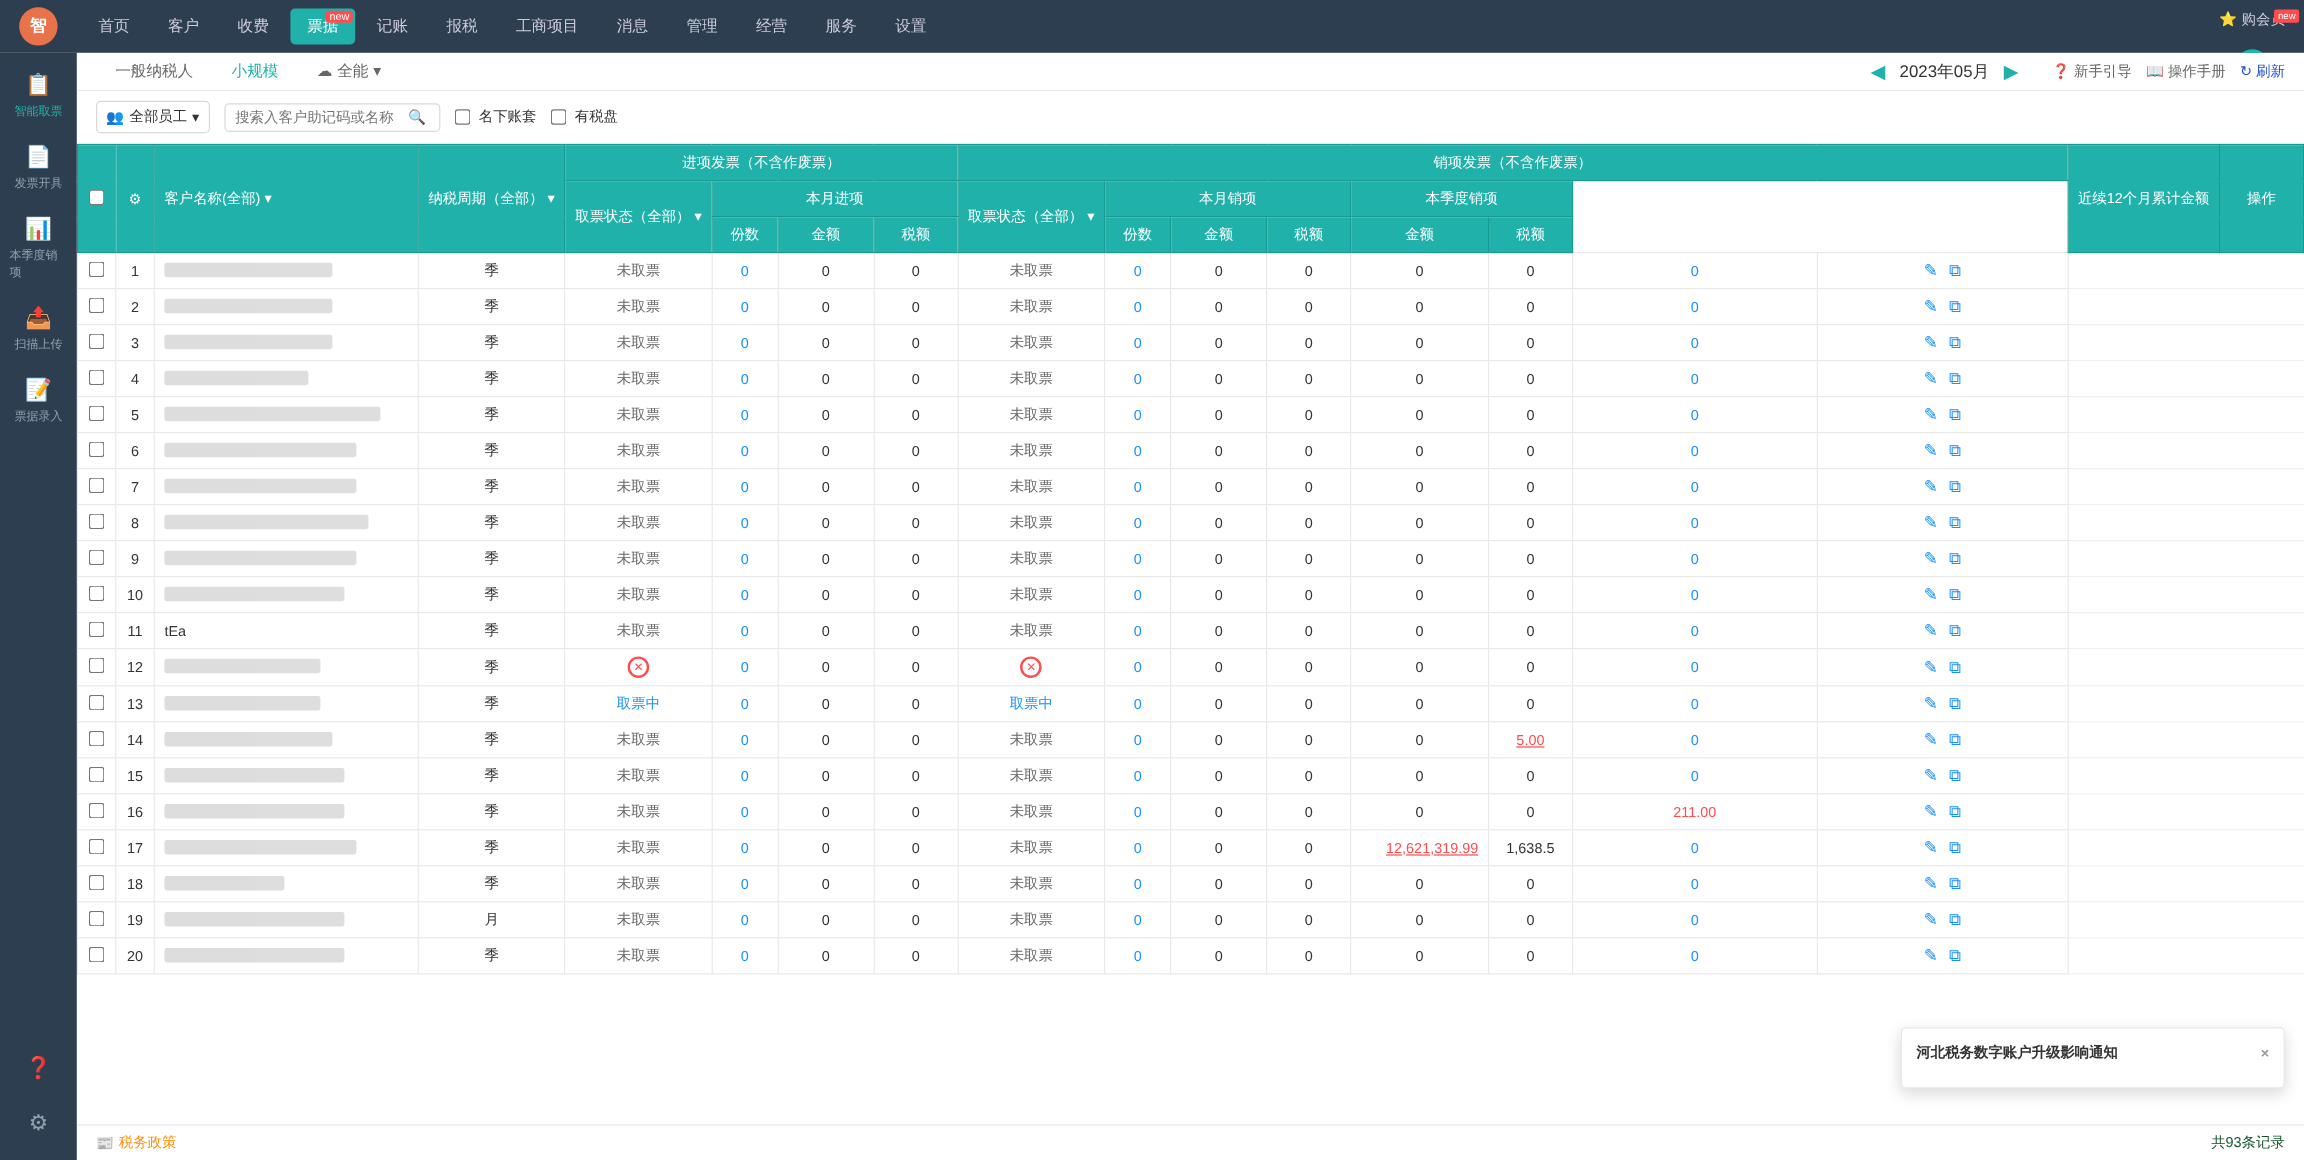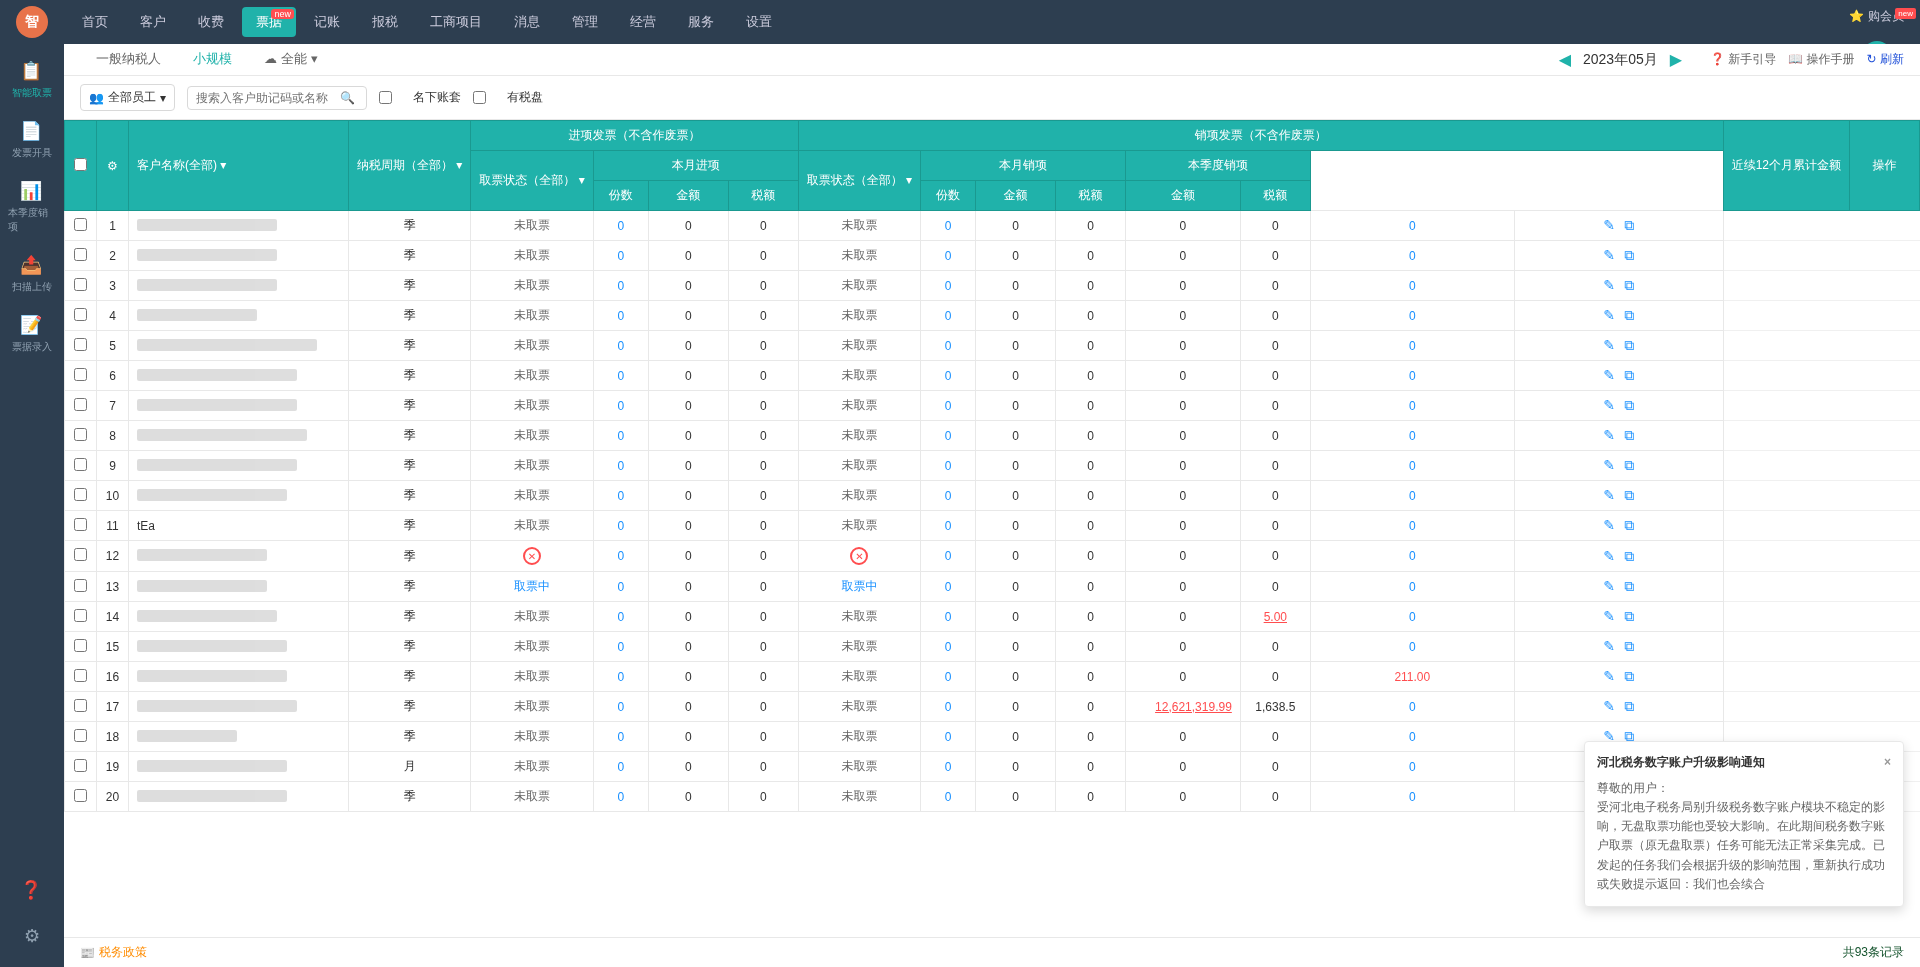--- a/index.html
+++ b/index.html
@@ -27,21 +27,21 @@
     .main { flex: 1; display: flex; flex-direction: column; overflow: hidden; }
     .sub-nav-item { padding: 10px 16px; cursor: pointer; color: #666; font-size: 13px; border-bottom: 2px solid transparent; display: flex; align-items: center; gap: 4px; }
     .sub-nav-item.active { color: #20b2aa; border-bottom: 2px solid #20b2aa; font-weight: 500; }
     .period-text { font-size: 14px; font-weight: 500; }
 
     
     .filter-bar { background: white; padding: 8px 16px; display: flex; align-items: center; gap: 12px; border-bottom: 1px solid #e8e8e8; }
     .filter-select { border: 1px solid #d9d9d9; border-radius: 4px; padding: 4px 8px; font-size: 12px; display: flex; align-items: center; gap: 4px; cursor: pointer; background: white; }
     .search-box { border: 1px solid #d9d9d9; border-radius: 4px; padding: 4px 8px; font-size: 12px; display: flex; align-items: center; gap: 4px; width: 180px; }
     .search-box input { border: none; outline: none; font-size: 12px; width: 140px; }
-    .checkbox-label { display: flex; align-items: center; gap: 21px; font-size: 12px; cursor: pointer; }
+    .checkbox-label { display: flex; align-items: center; gap: 7px; font-size: 12px; cursor: pointer; }
     .filter-right { margin-left: auto; display: flex; gap: 8px; }
     .btn-primary { background: #ff8c00; color: white; border: none; padding: 6px 14px; border-radius: 4px; cursor: pointer; font-size: 12px; }
     .btn-teal { background: #20b2aa; color: white; border: none; padding: 6px 14px; border-radius: 4px; cursor: pointer; font-size: 12px; }
     .btn-outline { background: white; color: #666; border: 1px solid #d9d9d9; padding: 6px 14px; border-radius: 4px; cursor: pointer; font-size: 12px; display: flex; align-items: center; gap: 4px; }
 
     
     .table-container { flex: 1; overflow: auto; background: white; margin: 0; }
     table { width: 100%; border-collapse: collapse; font-size: 12px; }
     thead tr th { background: #20b2aa; color: white; padding: 6px 8px; text-align: center; border: 1px solid #1a9990; white-space: nowrap; font-weight: normal; position: sticky; top: 0; z-index: 10; }
     tbody tr { border-bottom: 1px solid #f0f0f0; }
@@ -638,15 +638,13 @@
       <div style="color:#14532d;font-size:12px;">共93条记录</div>
     </div>
   </div>
 </div>
 
 <div class="notification-popup">
   <div class="notification-title">
     <span>河北税务数字账户升级影响通知</span>
     <span class="notification-close">×</span>
   </div>
-  <div class="notification-body" style="white-space:pre-wrap;">尊敬的用户：
-受河北电子税务局别升级税务数字账户模块不稳定的影响，无盘取票功能也受较大影响。在此期间税务数字账户取票（原无盘取票）任务可能无法正常采集完成。已发起的任务我们会根据升级的影响范围，重新执行成功或失败提示返回：我们也会续合</div>
 </div>
 
 </body></html>

